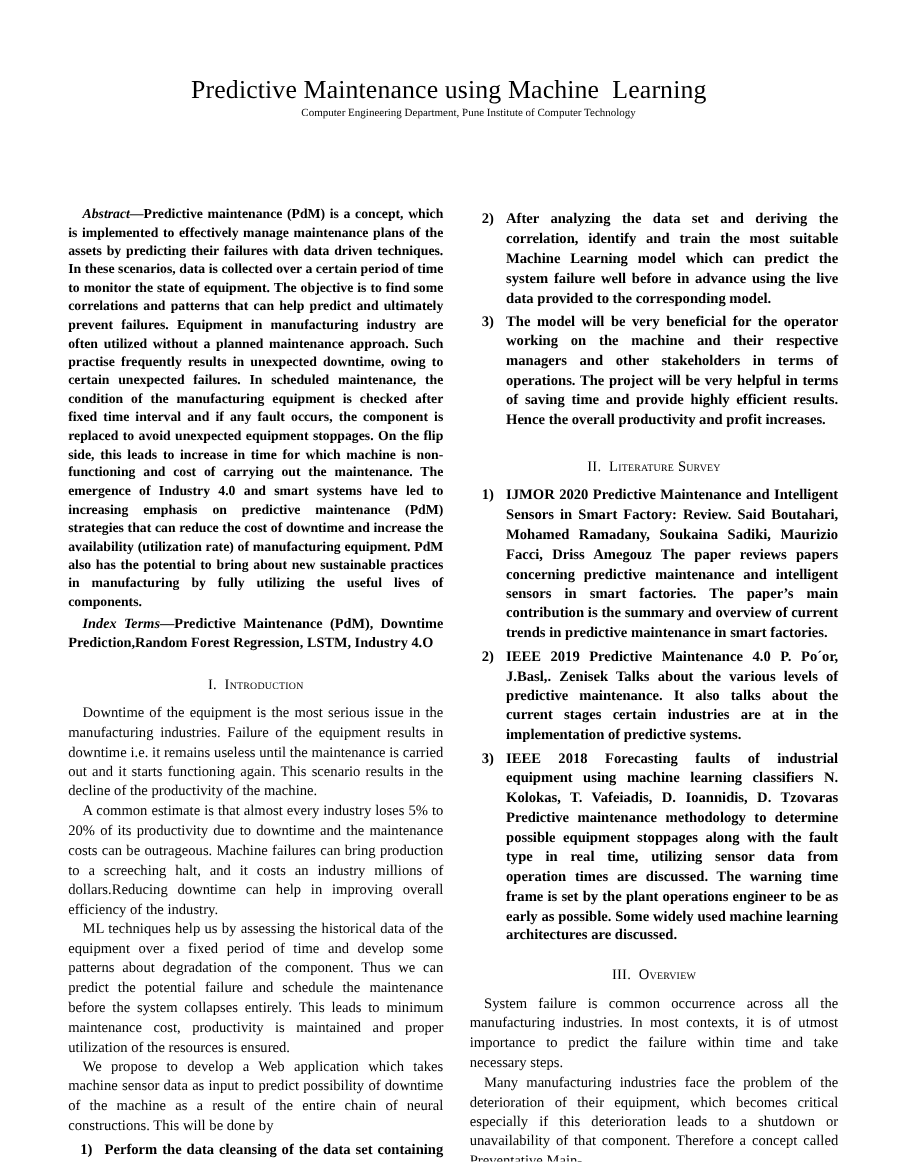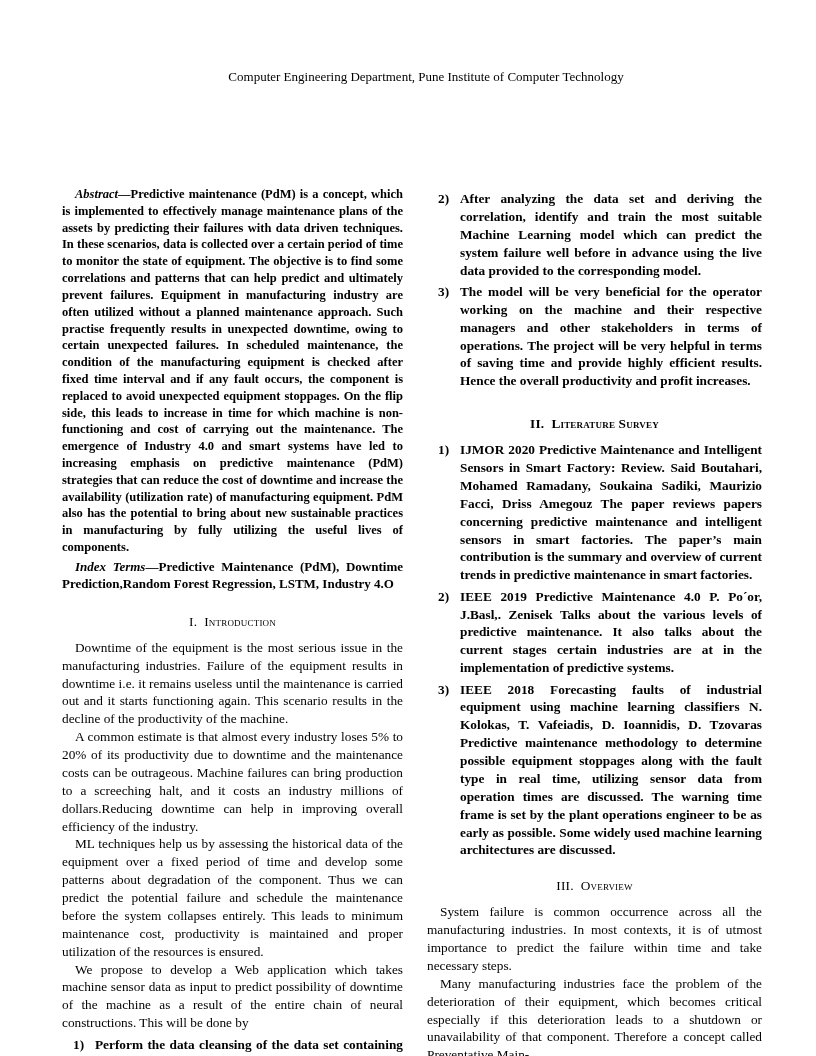--- a/index.html
+++ b/index.html
@@ -36,21 +36,21 @@
     letter-spacing: 0.1px;
     white-space: pre-wrap;
   }
   .authors {
     margin-top: 27px;
     font-size: 14.6px;
     line-height: 1.42;
     white-space: pre-wrap;
   }
   .affiliation {
-    font-size: 13px;
+    font-size: 10px;
     line-height: 1.42;
     white-space: pre-wrap;
     padding-left: 36px;
   }
 
   
   .columns {
     position: absolute;
     top: 186px;
     left: 62px;
@@ -145,20 +145,21 @@
     line-height: 1.345;
   }
   ol.numlist.start2 { counter-reset: li 1; }
 </style>
 </head>
 <body>
 
 <div class="page">
 
   <div class="header">
+    <h1 class="paper-title">Predictive Maintenance using Machine  Learning</h1>
     <div class="affiliation">Computer Engineering Department, Pune Institute of Computer Technology</div>
   </div>
 
   <div class="columns">
 
     <div class="col">
 
       <p class="abstract"><span class="lead">Abstract</span><span>—</span><span>Predictive maintenance (PdM) is a concept, which is implemented to effectively manage maintenance plans of the assets by predicting their failures with data driven techniques. In these scenarios, data is collected over a certain period of time to monitor the state of equipment. The objective is to find some correlations and patterns that can help predict and ultimately prevent failures. Equipment in manufacturing industry are often utilized without a planned maintenance approach. Such practise frequently results in unexpected downtime, owing to certain unexpected failures. In scheduled  maintenance,  the  condition of  the  manufacturing  equipment  is  checked  after  fixed  time interval and if any fault occurs, the component is replaced to avoid unexpected equipment stoppages. On the flip side, this leads to increase in time for which machine is non-functioning and cost of carrying out the maintenance. The emergence of Industry 4.0 and smart systems have led to increasing emphasis on predictive maintenance (PdM) strategies that can reduce the cost of downtime and increase the availability (utilization rate) of manufacturing equipment. PdM also has the potential   to bring about new sustainable practices in manufacturing by fully utilizing the useful lives of components.</span></p>
 
       <p class="index-terms"><span class="lead">Index Terms</span><span>—</span><span>Predictive Maintenance (PdM), Downtime Prediction,Random Forest Regression, LSTM, Industry 4.O</span></p>
@@ -176,21 +177,21 @@
 
     </div>
 
     <div class="col col-right">
 
       <ol class="numlist start2">
         <li>After analyzing the data set and deriving the correlation, identify  and  train  the  most  suitable  Machine  Learning model  which  can  predict   the   system   failure   well before  in  advance  using  the  live  data  provided  to  the corresponding model.</li>
         <li>The  model  will  be  very  beneficial  for  the  operator working on the machine and their respective managers and  other  stakeholders  in  terms  of  operations.  The project  will  be  very  helpful  in  terms  of  saving  time and provide highly efficient results. Hence the overall productivity and profit increases.</li>
       </ol>
 
-      <div class="section-heading" style="margin-top:26px;font-weight:bold;"><span class="numeral">II.</span><span class="sp"></span><span>Literature Survey</span></div>
+      <div class="section-heading" style="margin-top:26px;"><span class="numeral">II.</span><span class="sp"></span><span>Literature Survey</span></div>
 
       <ol class="numlist">
         <li>IJMOR  2020  Predictive  Maintenance  and  Intelligent Sensors  in  Smart  Factory:  Review.  Said  Boutahari, Mohamed Ramadany, Soukaina Sadiki, Maurizio Facci, Driss  Amegouz  The  paper  reviews  papers  concerning predictive  maintenance  and    intelligent    sensors    in smart  factories.  The  paper’s  main  contribution  is  the summary  and  overview  of  current  trends  in  predictive maintenance in smart factories.</li>
         <li>IEEE 2019 Predictive Maintenance 4.0 P. Po´or, J.Basl,. Zenisek  Talks  about  the  various  levels  of  predictive maintenance.  It  also  talks  about  the  current  stages certain  industries  are  at  in  the  implementation  of predictive systems.</li>
         <li>IEEE  2018  Forecasting  faults  of   industrial   equipment using machine learning classifiers N. Kolokas, T. Vafeiadis,  D.  Ioannidis,  D.  Tzovaras  Predictive  maintenance  methodology  to  determine  possible  equipment stoppages  along  with  the  fault  type  in  real  time,  utilizing  sensor  data  from  operation  times  are  discussed. The  warning  time  frame  is  set  by  the  plant  operations engineer to be as early as possible. Some widely used machine learning architectures are discussed.</li>
       </ol>
 
       <div class="section-heading" style="margin-top:19px;"><span class="numeral">III.</span><span class="sp"></span><span>Overview</span></div>
 
       <p class="indent">System  failure  is  common  occurrence  across  all  the  manufacturing industries. In most contexts, it is of utmost importance  to  predict  the  failure  within  time  and  take  necessary steps.</p>

